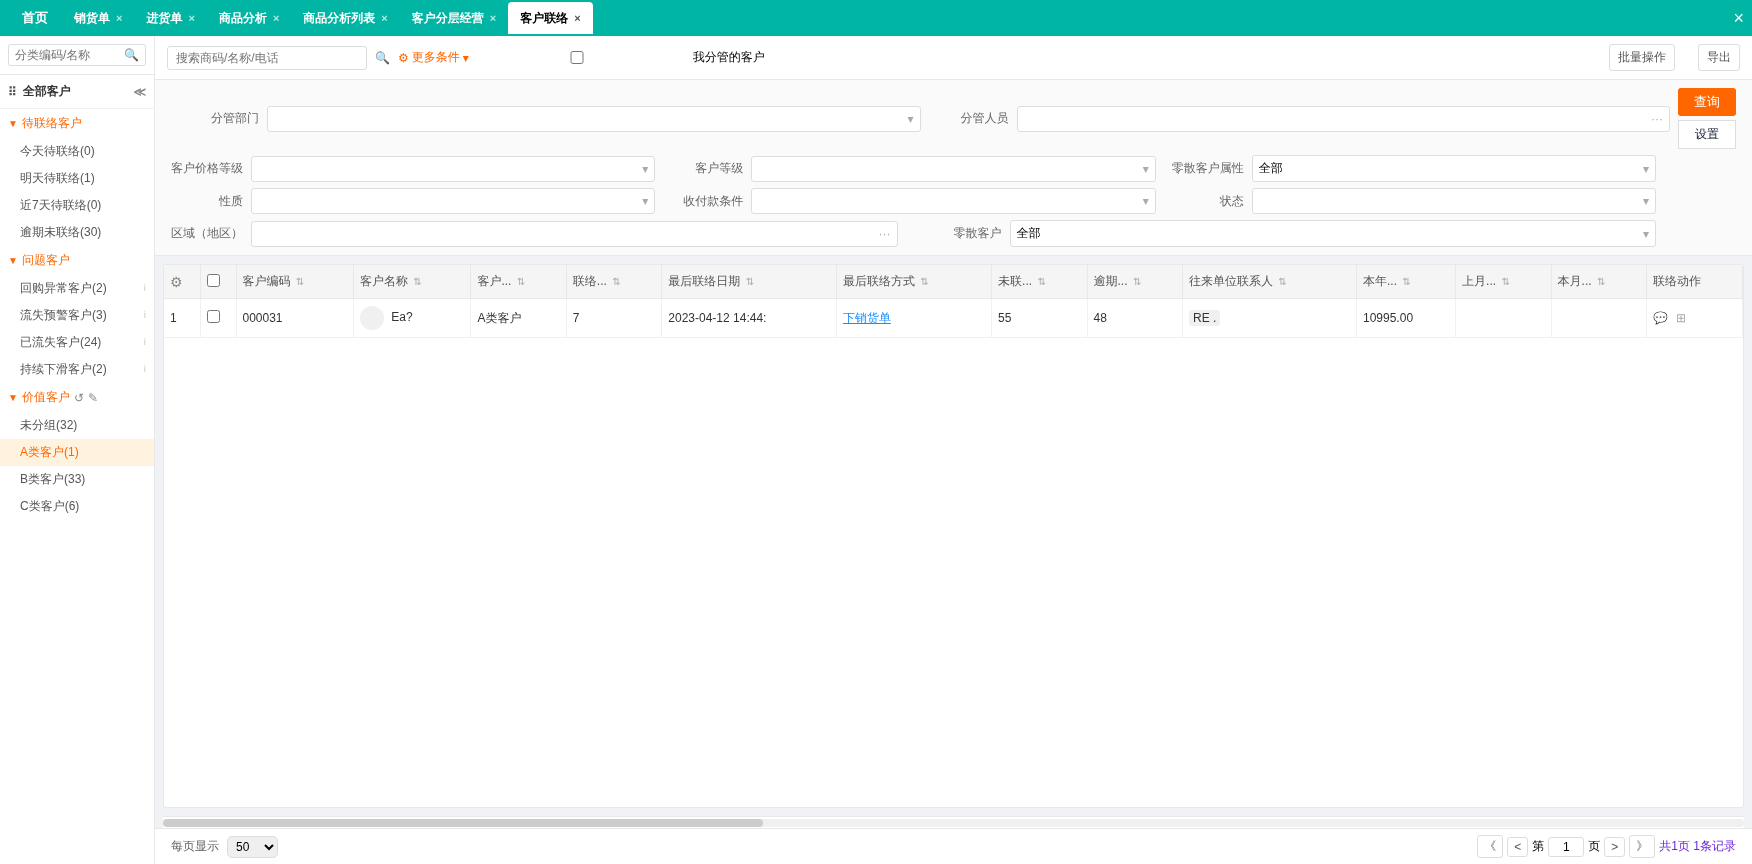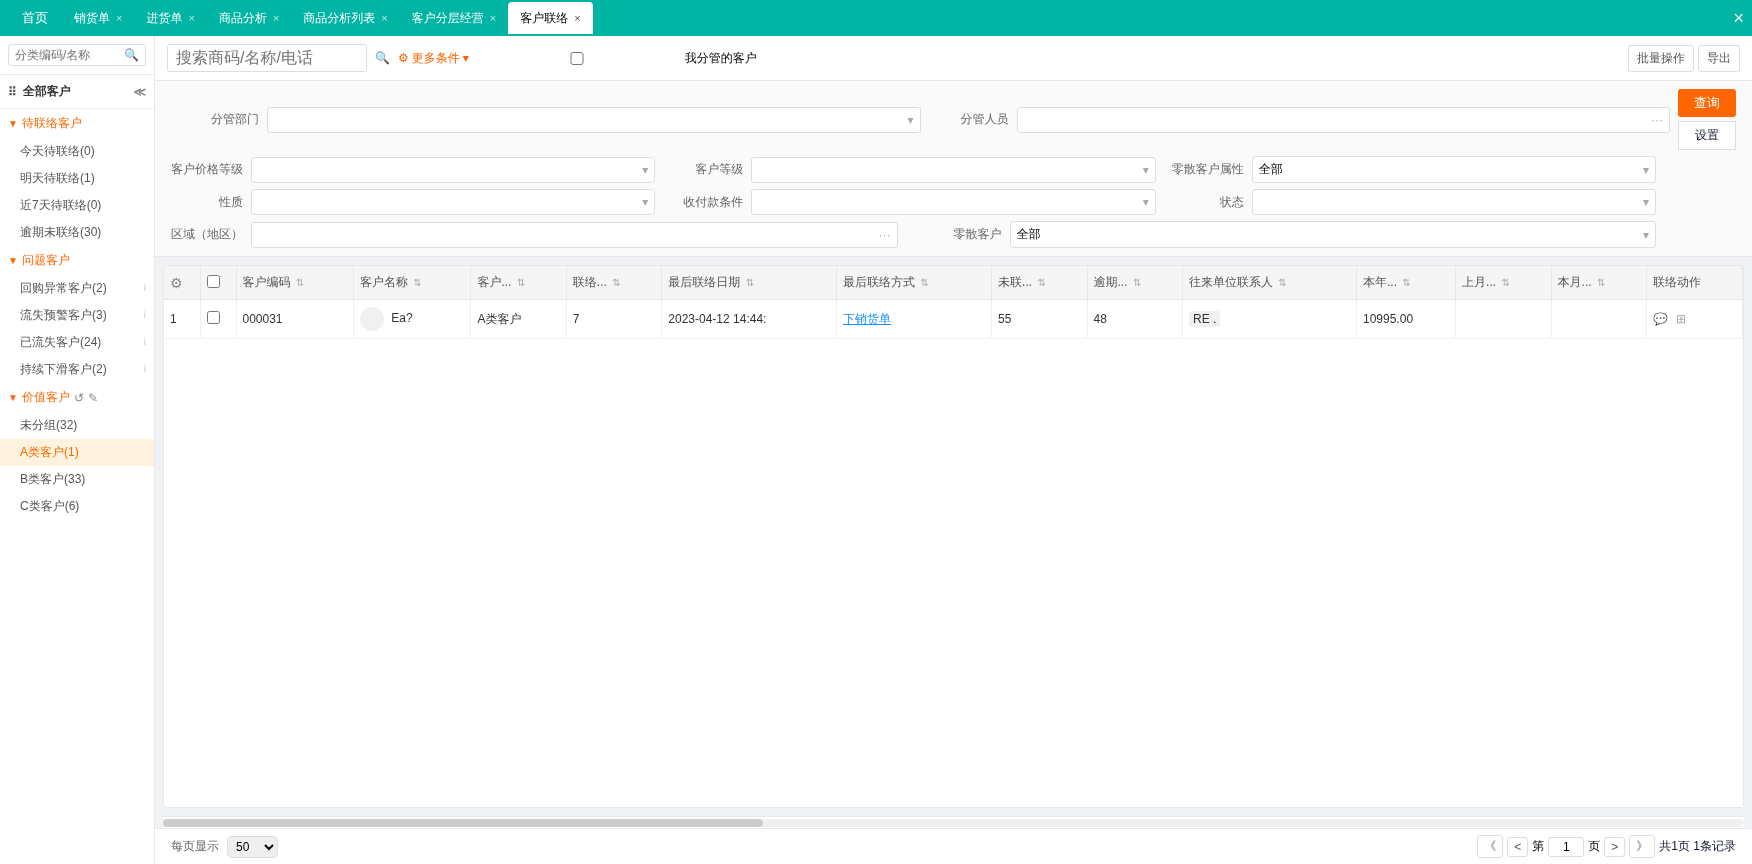--- a/index.html
+++ b/index.html
@@ -7,21 +7,21 @@
 
     
     .top-nav {
       display: flex; align-items: center;
       background: #00b5a3; height: 36px; padding: 0 8px;
       color: white;
     }
     .nav-item {
       padding: 0 12px; height: 32px; display: flex; align-items: center;
       cursor: pointer; white-space: nowrap; font-size: 13px;
-      color: white; position: relative;
+      color: white; position: relative; font-weight: bold;
     }
     .nav-item.active {
       background: white; color: #000000; border-radius: 4px 4px 0 0;
     }
     .nav-item .close-x {
       margin-left: 6px; font-size: 11px; opacity: 0.7;
     }
     .nav-home { padding: 0 14px; }
     .nav-close-all {
       margin-left: auto; font-size: 18px; cursor: pointer; color: white;
@@ -74,26 +74,26 @@
     }
 
     
     .filter-bar {
       background: white; padding: 8px 12px;
       border-bottom: 1px solid #e8e8e8;
       display: flex; align-items: center; gap: 8px; flex-wrap: wrap;
     }
     .filter-bar input {
       border: 1px solid #ddd; border-radius: 3px; padding: 4px 8px;
-      width: 200px; outline: none; font-size: 16px;
+      width: 200px; outline: none; font-size: 12px;
     }
     .filter-search-icon { color: #00b5a3; cursor: pointer; }
     .filter-more { color: #f60; cursor: pointer; display: flex; align-items: center; gap: 3px; }
-    .filter-checkbox { display: flex; align-items: center; gap: 8px; cursor: pointer; }
-    .filter-right { margin-left: auto; display: flex; gap: 4px; }
+    .filter-checkbox { display: flex; align-items: center; gap: 16px; cursor: pointer; }
+    .filter-right { margin-left: auto; display: flex; gap: 23px; }
     .btn-batch { border: 1px solid #ddd; border-radius: 3px; padding: 4px 8px; cursor: pointer; background: white; color: #555; }
     .btn-export { border: 1px solid #ddd; border-radius: 3px; padding: 4px 8px; cursor: pointer; background: white; color: #555; }
 
     
     .advanced-filter {
       background: #fafafa; border-bottom: 1px solid #e8e8e8;
       padding: 8px 16px;
     }
     .filter-row {
       display: flex; align-items: center; gap: 0; margin-bottom: 6px;
@@ -178,21 +178,21 @@
     .footer-nav { display: flex; align-items: center; gap: 4px; margin-left: auto; }
     .footer-nav button {
       border: 1px solid #ddd; background: white; border-radius: 3px;
       padding: 2px 6px; cursor: pointer; color: #555;
     }
     .footer-nav button:disabled { color: #ccc; cursor: default; }
     .footer-page-input {
       border: 1px solid #ddd; border-radius: 3px; padding: 2px 4px;
       width: 36px; text-align: center;
     }
-    .footer-total { color: #0f172a; }
+    .footer-total { color: #6d28d9; }
 
     .gear-icon { color: #888; cursor: pointer; font-size: 14px; }
   </style>
 </head>
 <body>
 
 <div class="top-nav">
   <div class="nav-item nav-home">首页</div>
   <div class="nav-item">
     <span>销货单</span>

